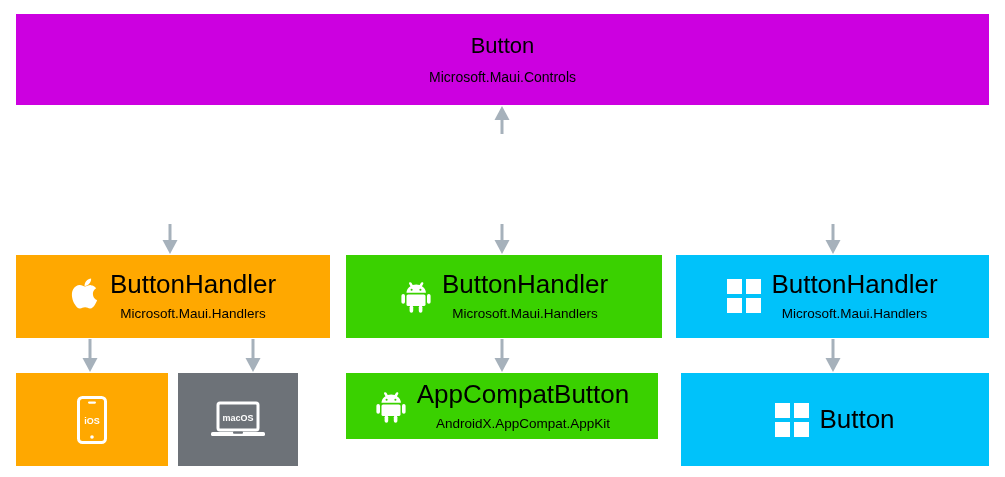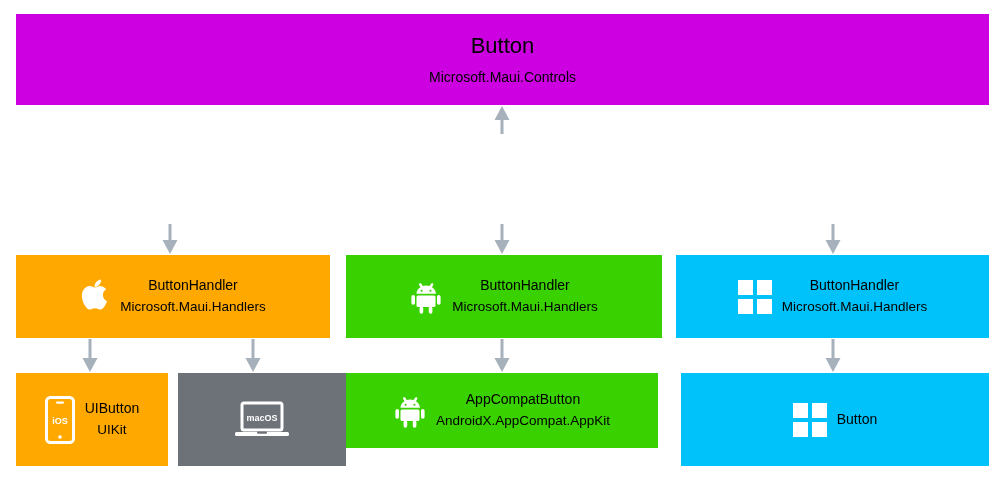--- a/index.html
+++ b/index.html
@@ -33,21 +33,21 @@
     justify-content: center;
     gap: 10px;
   }
   .node-text {
     display: flex;
     flex-direction: column;
     align-items: center;
     justify-content: space-between;
   }
   .title {
-    font-size: 14px;
+    font-size: 26px;
     line-height: 1.15;
     color: #000000;
     white-space: nowrap;
   }
   .subtitle {
     font-size: 13.5px;
     line-height: 1.2;
     color: #000000;
     white-space: nowrap;
     margin-top: 6px;
@@ -136,39 +136,35 @@
     <div class="node" style="left: 16px; top: 373px; width: 152px; height: 93px; background: rgb(255, 168, 0);">
       <div class="node-inner">
         <span style="display: flex; align-items: center;">
           <svg class="icon" width="30" height="48" viewBox="0 0 30 48" aria-hidden="true">
             <rect x="1.5" y="1.5" width="27" height="45" rx="4" fill="none" stroke="#ffffff" stroke-width="3"></rect>
             <rect x="11" y="5.5" width="8" height="2.2" rx="1.1" fill="#ffffff"></rect>
             <text x="15" y="27.5" text-anchor="middle" font-family="'Liberation Sans', sans-serif" font-size="9" font-weight="bold" fill="#ffffff">iOS</text>
             <circle cx="15" cy="41" r="1.8" fill="#ffffff"></circle>
           </svg>
         </span>
-        <div class="node-text">
-          <div class="title">UIButton</div>
-          <div class="subtitle">UIKit</div>
-        </div>
-      </div>
-    </div>
-    <div class="node" style="left: 178px; top: 373px; width: 168px; height: 93px; background: rgb(109, 114, 120);">
+      </div>
+    </div>
+    <div class="node" style="left: 178px; top: 373px; width: 120px; height: 93px; background: rgb(109, 114, 120);">
       <div class="node-inner">
         <span style="display: flex; align-items: center;">
           <svg class="icon" width="54" height="40" viewBox="0 0 54 40" aria-hidden="true">
             <rect x="7" y="3" width="40" height="27" rx="2" fill="none" stroke="#ffffff" stroke-width="3"></rect>
             <text x="27" y="20.5" text-anchor="middle" font-family="'Liberation Sans', sans-serif" font-size="9" font-weight="bold" fill="#ffffff">macOS</text>
             <rect x="0" y="32" width="54" height="4" rx="1.6" fill="#ffffff"></rect>
             <rect x="22" y="31.5" width="10" height="2.2" rx="1" fill="#6d7278"></rect>
           </svg>
         </span>
       </div>
     </div>
-    <div class="node" style="left: 346px; top: 373px; width: 312px; height: 75px; background: rgb(58, 209, 0);">
+    <div class="node" style="left: 346px; top: 373px; width: 312px; height: 66px; background: rgb(58, 209, 0);">
       <div class="node-inner">
         <span style="display: flex; align-items: center;">
           <svg class="icon" width="32" height="36" viewBox="0 0 32 36" aria-hidden="true">
             <g fill="#ffffff">
               <path d="M9.2 6.0c-.35-.6-.12-1.33.5-1.66.6-.33 1.37-.12 1.7.47l1.3 2.3c1.1-.4 2.3-.6 3.5-.6s2.4.2 3.5.6l1.3-2.3c.33-.59 1.1-.8 1.7-.47.62.33.85 1.06.5 1.66l-1.25 2.2c2.4 1.5 4.0 3.9 4.0 6.6H6.45c0-2.7 1.6-5.1 4.0-6.6L9.2 6.0z"></path>
               <circle cx="11.6" cy="11.7" r="1.05" fill="#3ad100"></circle>
               <circle cx="20.4" cy="11.7" r="1.05" fill="#3ad100"></circle>
               <rect x="6.5" y="16.4" width="19" height="11.6" rx="1.6"></rect>
               <rect x="1.4" y="16.0" width="3.6" height="9.8" rx="1.8"></rect>
               <rect x="27.0" y="16.0" width="3.6" height="9.8" rx="1.8"></rect>

